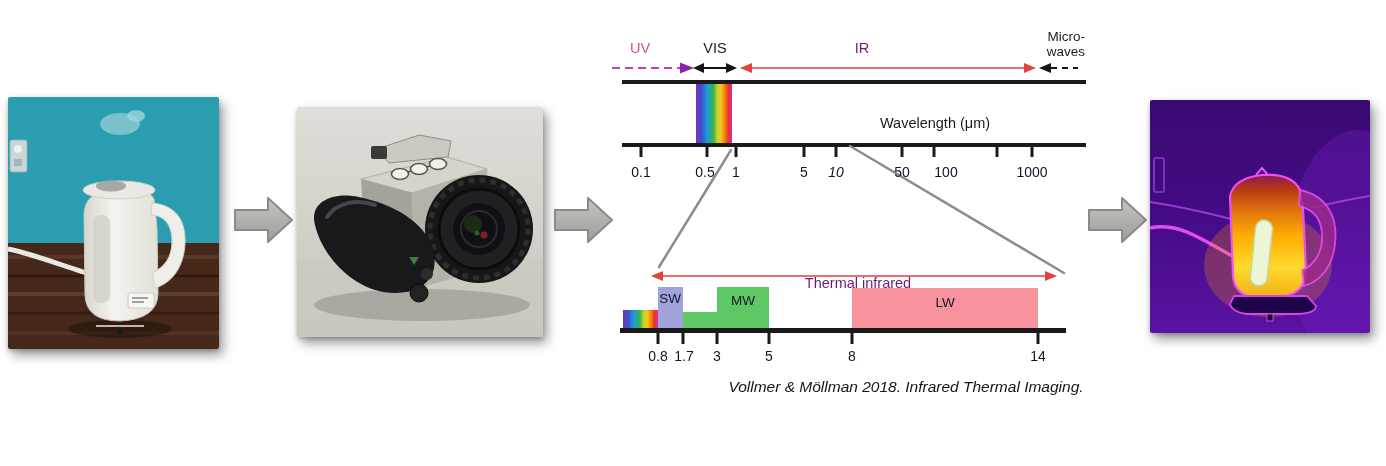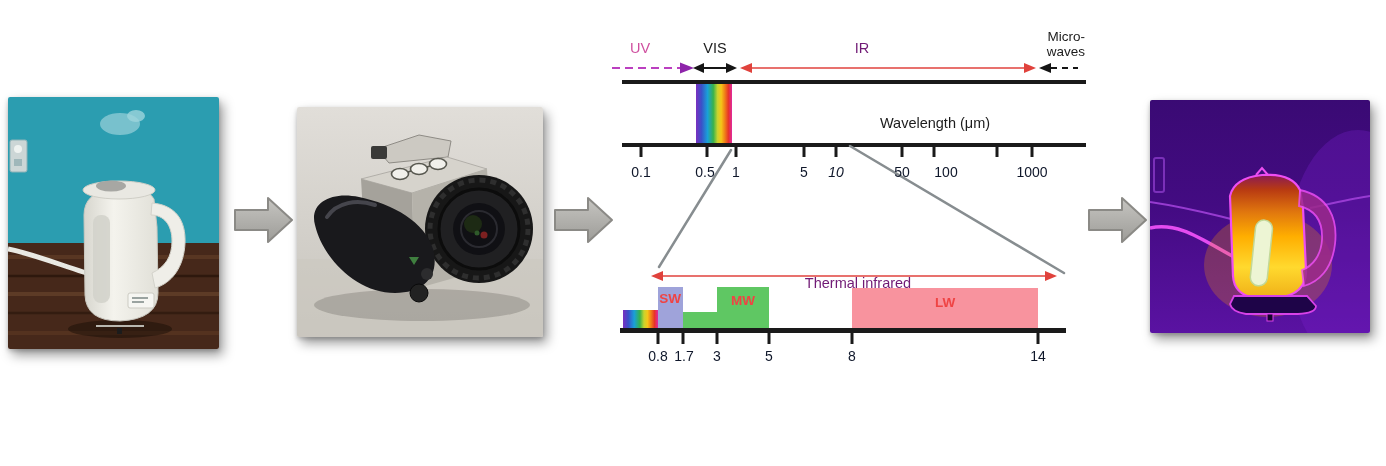--- a/index.html
+++ b/index.html
@@ -10,21 +10,21 @@
   .photo svg{display:block;}
   .flow-arrow{position:absolute;}
   #spectrum{position:absolute;left:610px;top:25px;width:492px;height:390px;}
   #spectrum svg.linework{position:absolute;left:0;top:0;}
   .lbl{position:absolute;color:#1c1c1c;font-size:14.5px;line-height:1.05;white-space:nowrap;}
   .lbl.center{transform:translateX(-50%);}
   .uv-c{color:#cf4f9f;}
   .ir-c{color:#701a75;}
   .micro{text-align:right;font-size:13.5px;line-height:15px;}
   .tick-lbl{position:absolute;transform:translateX(-50%);font-size:14px;color:#0f172a;white-space:nowrap;}
-  .band-lbl{position:absolute;transform:translateX(-50%);font-size:13.5px;font-weight:bold;color:#ef4444;white-space:nowrap;}
+  .band-lbl{position:absolute;transform:translateX(-50%);font-size:13.5px;font-weight:normal;color:#0f172a;white-space:nowrap;}
   .caption{position:absolute;left:96px;top:353px;width:400px;text-align:center;
            font-style:italic;font-size:15.5px;color:#151515;white-space:nowrap;}
 </style>
 </head>
 <body>
 
 <div id="canvas">
 
   <svg width="0" height="0" style="position:absolute">
     <defs>
@@ -239,20 +239,21 @@
     <span class="band-lbl" style="left:133px;top:268px;">MW</span>
     <span class="band-lbl" style="left:335px;top:270px;">LW</span>
 
     <span class="tick-lbl" style="left:48px;top:323px;">0.8</span>
     <span class="tick-lbl" style="left:74px;top:323px;">1.7</span>
     <span class="tick-lbl" style="left:107px;top:323px;">3</span>
     <span class="tick-lbl" style="left:159px;top:323px;">5</span>
     <span class="tick-lbl" style="left:242px;top:323px;">8</span>
     <span class="tick-lbl" style="left:428px;top:323px;">14</span>
 
+    <span class="caption">Vollmer &amp; Möllman 2018. Infrared Thermal Imaging.</span>
   </div>
 
   <div class="flow-arrow" style="left:1088px;top:196px;">
     <svg viewBox="0 0 60 48" width="60" height="48">
       <polygon points="1,14 34,14 34,2 58,24 34,46 34,34 1,34" fill="url(#arrowG)" stroke="#8b8a86" stroke-width="2" stroke-linejoin="round"></polygon>
     </svg>
   </div>
 
   <div class="photo" style="left:1150px;top:100px;width:220px;height:233px;" role="img" aria-label="False-colour thermal image of the heated kettle">
     <svg viewBox="0 0 220 233" width="220" height="233">

